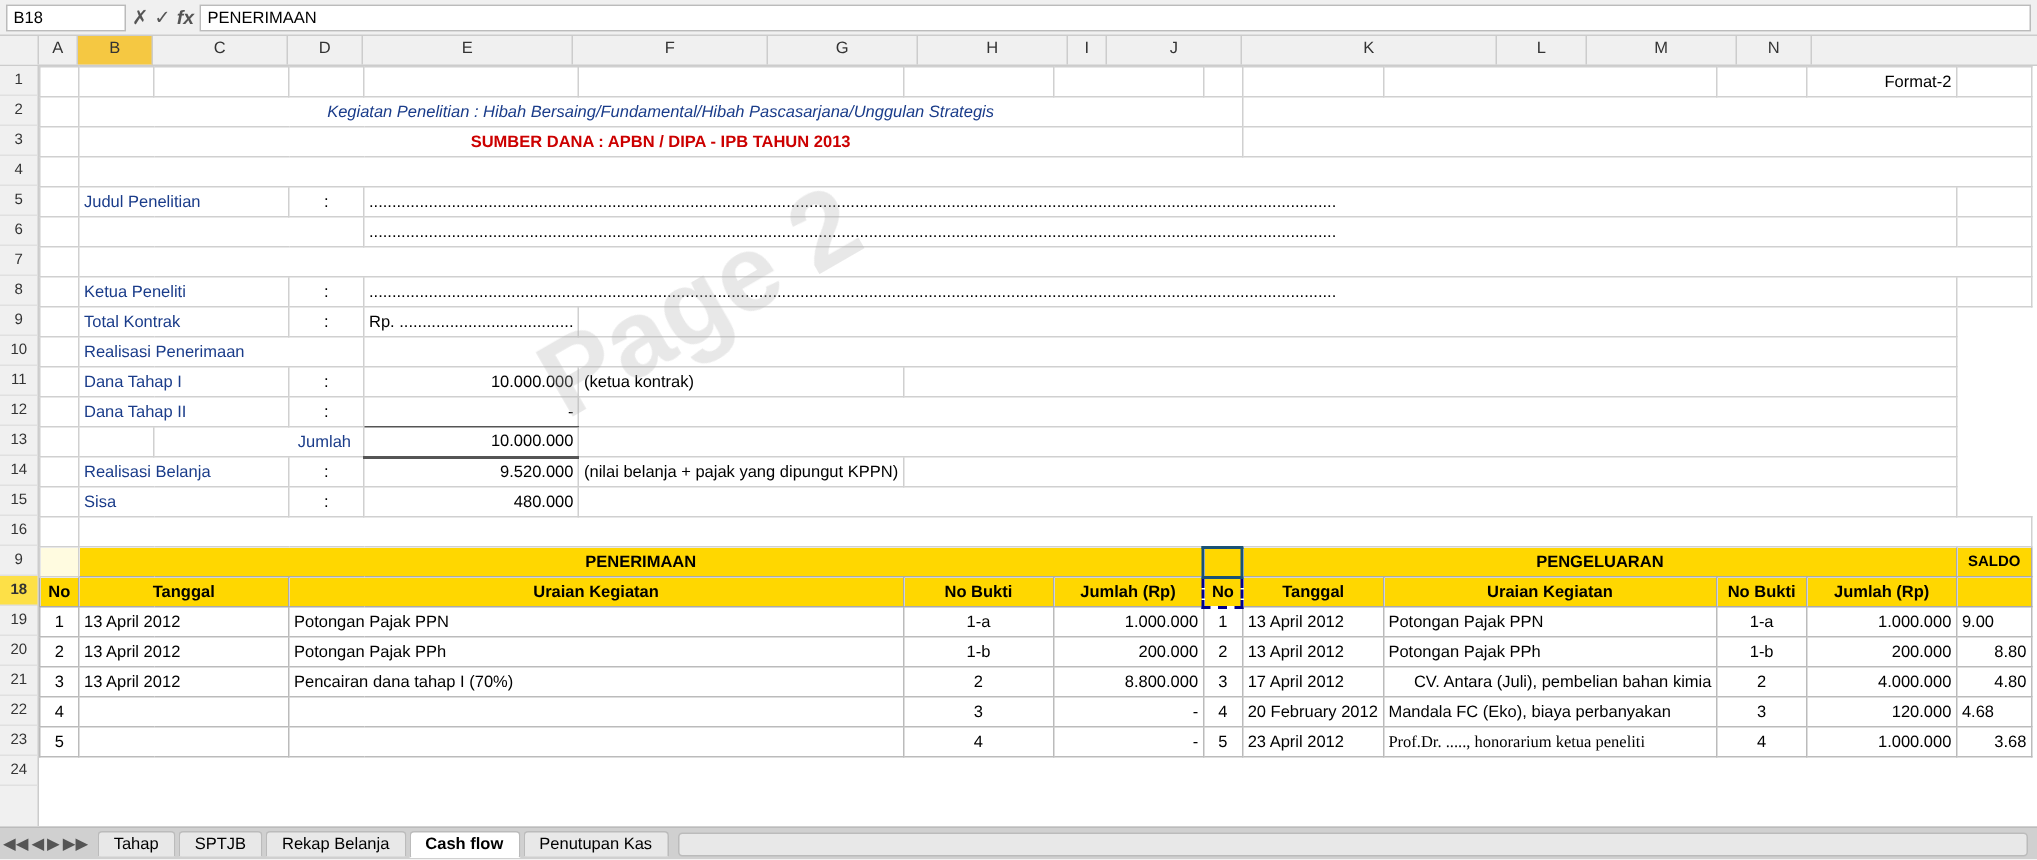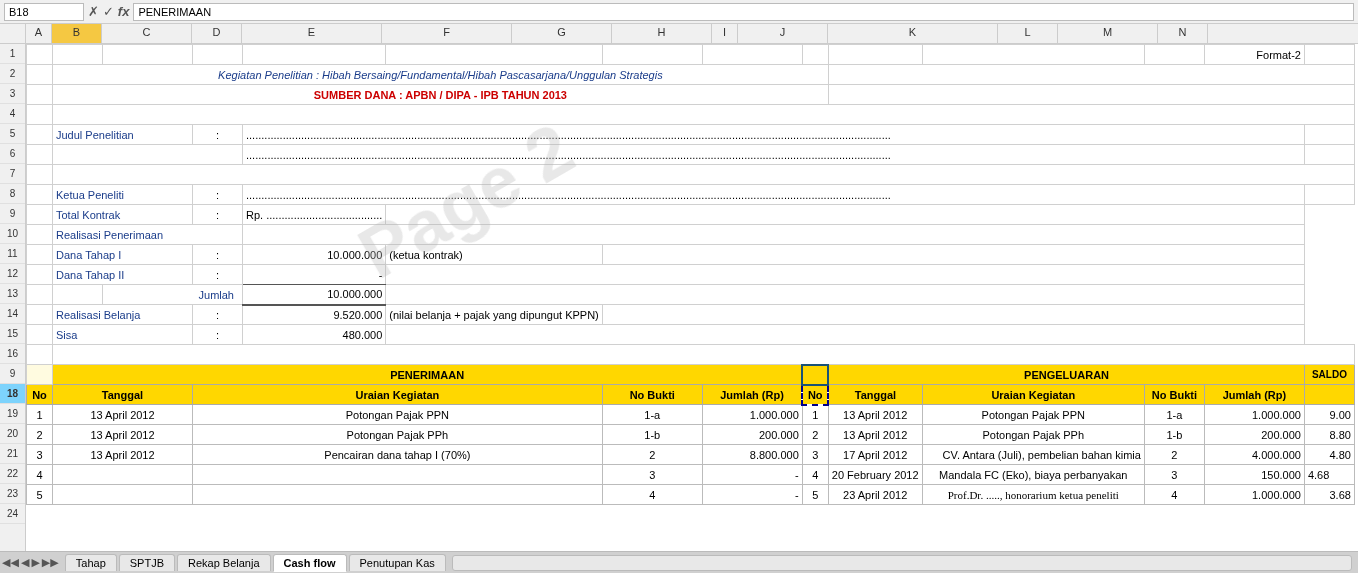--- a/index.html
+++ b/index.html
@@ -85,21 +85,21 @@
     .row-num {
       height: 20px;
       border-bottom: 1px solid #e0e0e0;
       text-align: center;
       font-size: 10px;
       color: #333;
       line-height: 20px;
       flex-shrink: 0;
     }
     .row-num.active {
-      background: #7dd3fc;
+      background: #fde047;
       font-weight: bold;
     }
 
     
     .grid {
       flex: 1;
       overflow: hidden;
       position: relative;
     }
     table.sheet {
@@ -110,21 +110,20 @@
       height: 20px;
       border: 1px solid #d0d0d0;
       padding: 1px 3px;
       font-size: 11px;
       white-space: nowrap;
       overflow: hidden;
       vertical-align: middle;
     }
     .data-row td {
       border: 1px solid #bbb !important;
-      text-align: center;
     }
 
     
     .tab-bar {
       display: flex;
       align-items: center;
       height: 22px;
       background: #d0d0d0;
       border-top: 1px solid #bbb;
       padding: 0 2px;
@@ -376,21 +375,21 @@
           <td style="text-align:center;border:1px solid #bbb;">1</td>
           <td colspan="2" style="border:1px solid #bbb;">13 April 2012</td>
           <td colspan="3" style="border:1px solid #bbb;">Potongan Pajak PPN</td>
           <td style="text-align:center;border:1px solid #bbb;">1-a</td>
           <td style="text-align:right;border:1px solid #bbb;">1.000.000</td>
           <td style="text-align:center;border-right:2px dashed #00008b;border:1px solid #bbb;border-right:2px dashed #00008b;">1</td>
           <td style="border:1px solid #bbb;">13 April 2012</td>
           <td style="border:1px solid #bbb;">Potongan Pajak PPN</td>
           <td style="text-align:center;border:1px solid #bbb;">1-a</td>
           <td style="text-align:right;border:1px solid #bbb;">1.000.000</td>
-          <td style="text-align:right;border:1px solid #bbb;">9.00</td>
+          <td style="text-align:left;border:1px solid #bbb;">9.00</td>
         </tr>
         <tr class="data-row">
           <td style="text-align:center;border:1px solid #bbb;">2</td>
           <td colspan="2" style="border:1px solid #bbb;">13 April 2012</td>
           <td colspan="3" style="border:1px solid #bbb;">Potongan Pajak PPh</td>
           <td style="text-align:center;border:1px solid #bbb;">1-b</td>
           <td style="text-align:right;border:1px solid #bbb;">200.000</td>
           <td style="text-align:center;border:1px solid #bbb;border-right:2px dashed #00008b;">2</td>
           <td style="border:1px solid #bbb;">13 April 2012</td>
           <td style="border:1px solid #bbb;">Potongan Pajak PPh</td>
@@ -414,21 +413,21 @@
         <tr class="data-row">
           <td style="text-align:center;border:1px solid #bbb;">4</td>
           <td colspan="2" style="border:1px solid #bbb;"></td>
           <td colspan="3" style="border:1px solid #bbb;"></td>
           <td style="text-align:center;border:1px solid #bbb;">3</td>
           <td style="text-align:right;border:1px solid #bbb;">-</td>
           <td style="text-align:center;border:1px solid #bbb;border-right:2px dashed #00008b;">4</td>
           <td style="border:1px solid #bbb;">20 February 2012</td>
           <td style="border:1px solid #bbb;">Mandala FC (Eko), biaya perbanyakan</td>
           <td style="text-align:center;border:1px solid #bbb;">3</td>
-          <td style="text-align:right;border:1px solid #bbb;">150.000</td>
+          <td style="text-align:right;border:1px solid #bbb;">120.000</td>
           <td style="text-align:left;border:1px solid #bbb;">4.68</td>
         </tr>
         <tr class="data-row">
           <td style="text-align:center;border:1px solid #bbb;">5</td>
           <td colspan="2" style="border:1px solid #bbb;"></td>
           <td colspan="3" style="border:1px solid #bbb;"></td>
           <td style="text-align:center;border:1px solid #bbb;">4</td>
           <td style="text-align:right;border:1px solid #bbb;">-</td>
           <td style="text-align:center;border:1px solid #bbb;border-right:2px dashed #00008b;">5</td>
           <td style="border:1px solid #bbb;">23 April 2012</td>

